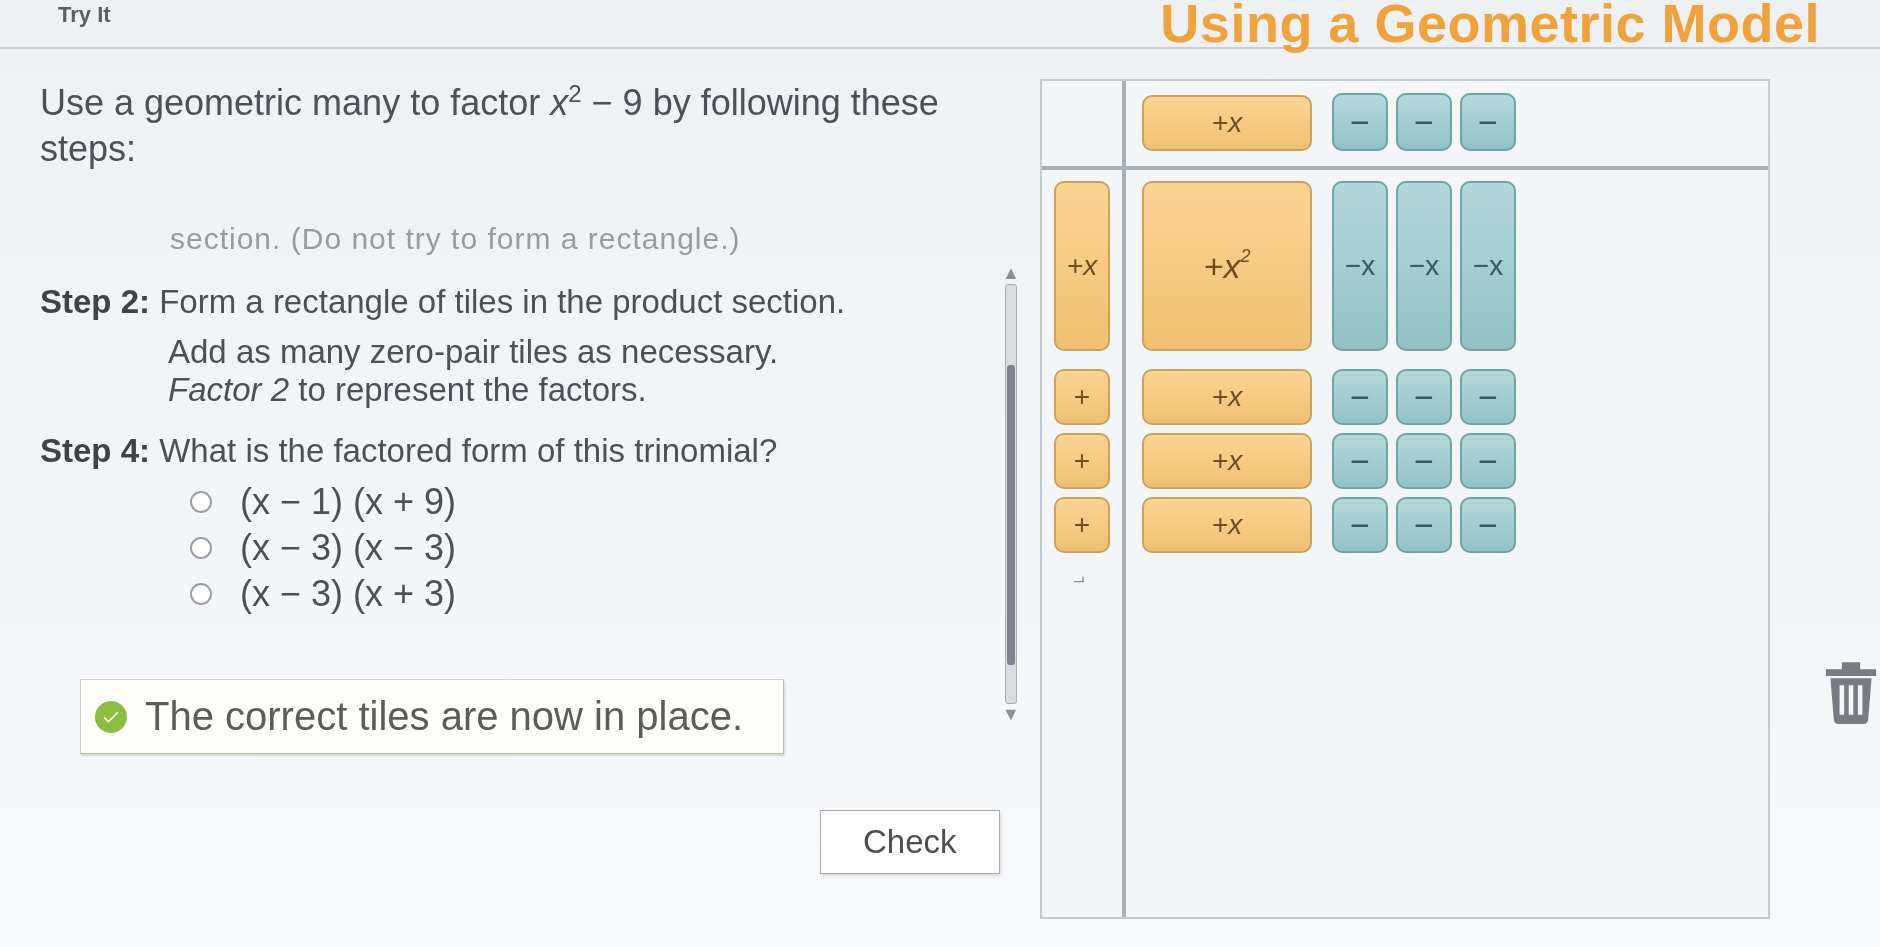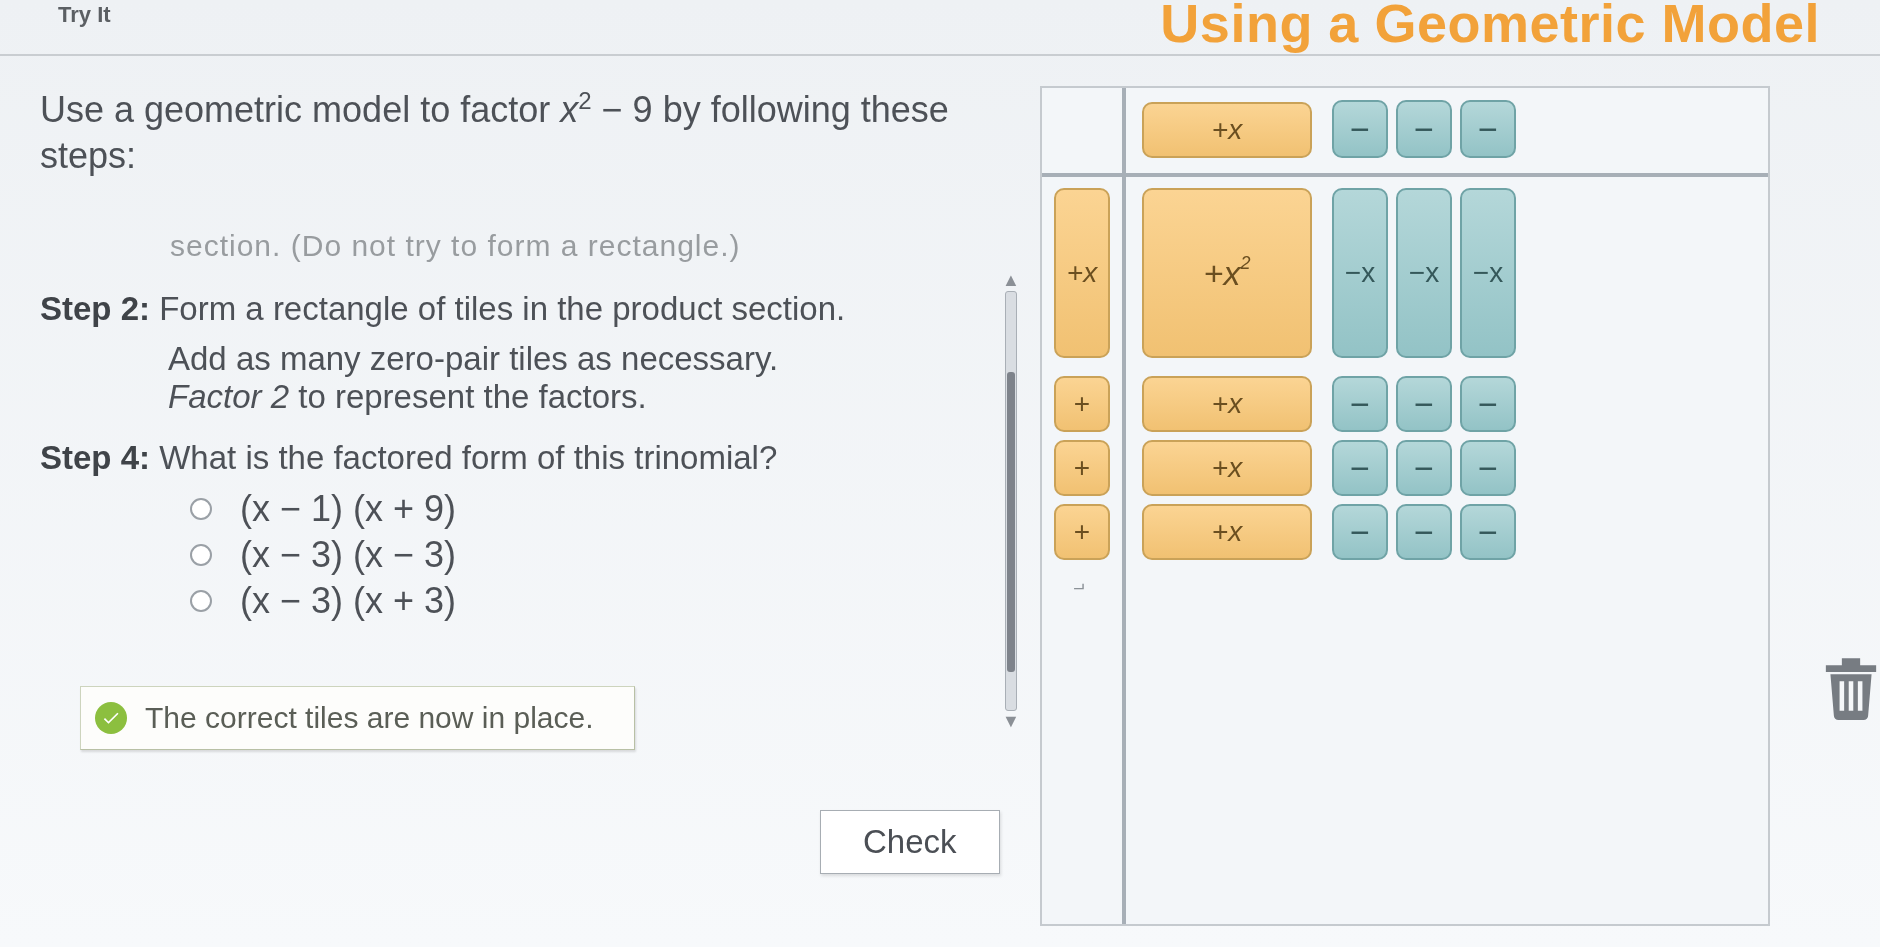--- a/index.html
+++ b/index.html
@@ -9,21 +9,21 @@
     font-family: Arial, Helvetica, sans-serif;
     background: #dce0e4;
     overflow: hidden;
   }
   .page {
     position: relative;
     width: 1880px; height: 947px;
     background: linear-gradient(180deg, #eef1f4 0%, #f7f9fb 100%);
   }
   .topbar {
-    height: 56px;
+    height: 49px;
     display: flex;
     align-items: flex-start;
     padding: 2px 0 0 58px;
     border-bottom: 2px solid #c9cdd1;
   }
   .tryit {
     font-size: 22px;
     font-weight: bold;
     color: #5b5f63;
   }
@@ -94,21 +94,21 @@
   .feedback {
     display: inline-flex;
     align-items: center;
     margin-top: 60px;
     margin-left: 40px;
     background: #fdfdfb;
     border: 1px solid #b8c0a5;
     border-top-color:#cdd4bd;
     border-left-color:#cdd4bd;
     padding: 14px 40px 14px 14px;
-    font-size: 30px;
+    font-size: 40px;
     color: #5a5e56;
     box-shadow: 1px 2px 2px rgba(0,0,0,.12);
   }
   .check-ico {
     width: 32px; height: 32px;
     border-radius: 50%;
     background: #8cbf3f;
     margin-right: 18px;
     display:flex; align-items:center; justify-content:center;
   }
@@ -209,21 +209,21 @@
   <div class="topbar">
     <div class="tryit">Try It</div>
     <div class="lesson-title">Using a Geometric Model</div>
   </div>
 
   <div class="content">
 
     <div class="left">
 
       <p class="instr">
-        <span>Use a geometric model to factor </span><i><span>x</span></i><sup>2</sup><span> − 9 by following these</span><br>
+        <span>Use a geometric many to factor </span><i><span>x</span></i><sup>2</sup><span> − 9 by following these</span><br>
         <span>steps:</span>
       </p>
 
       <div class="faded">section. (Do not try to form a rectangle.)</div>
 
       <p class="step">
         <b>Step 2:</b><span> Form a rectangle of tiles in the product section.</span>
       </p>
       <div class="step-sub">Add as many zero-pair tiles as necessary.</div>
 

